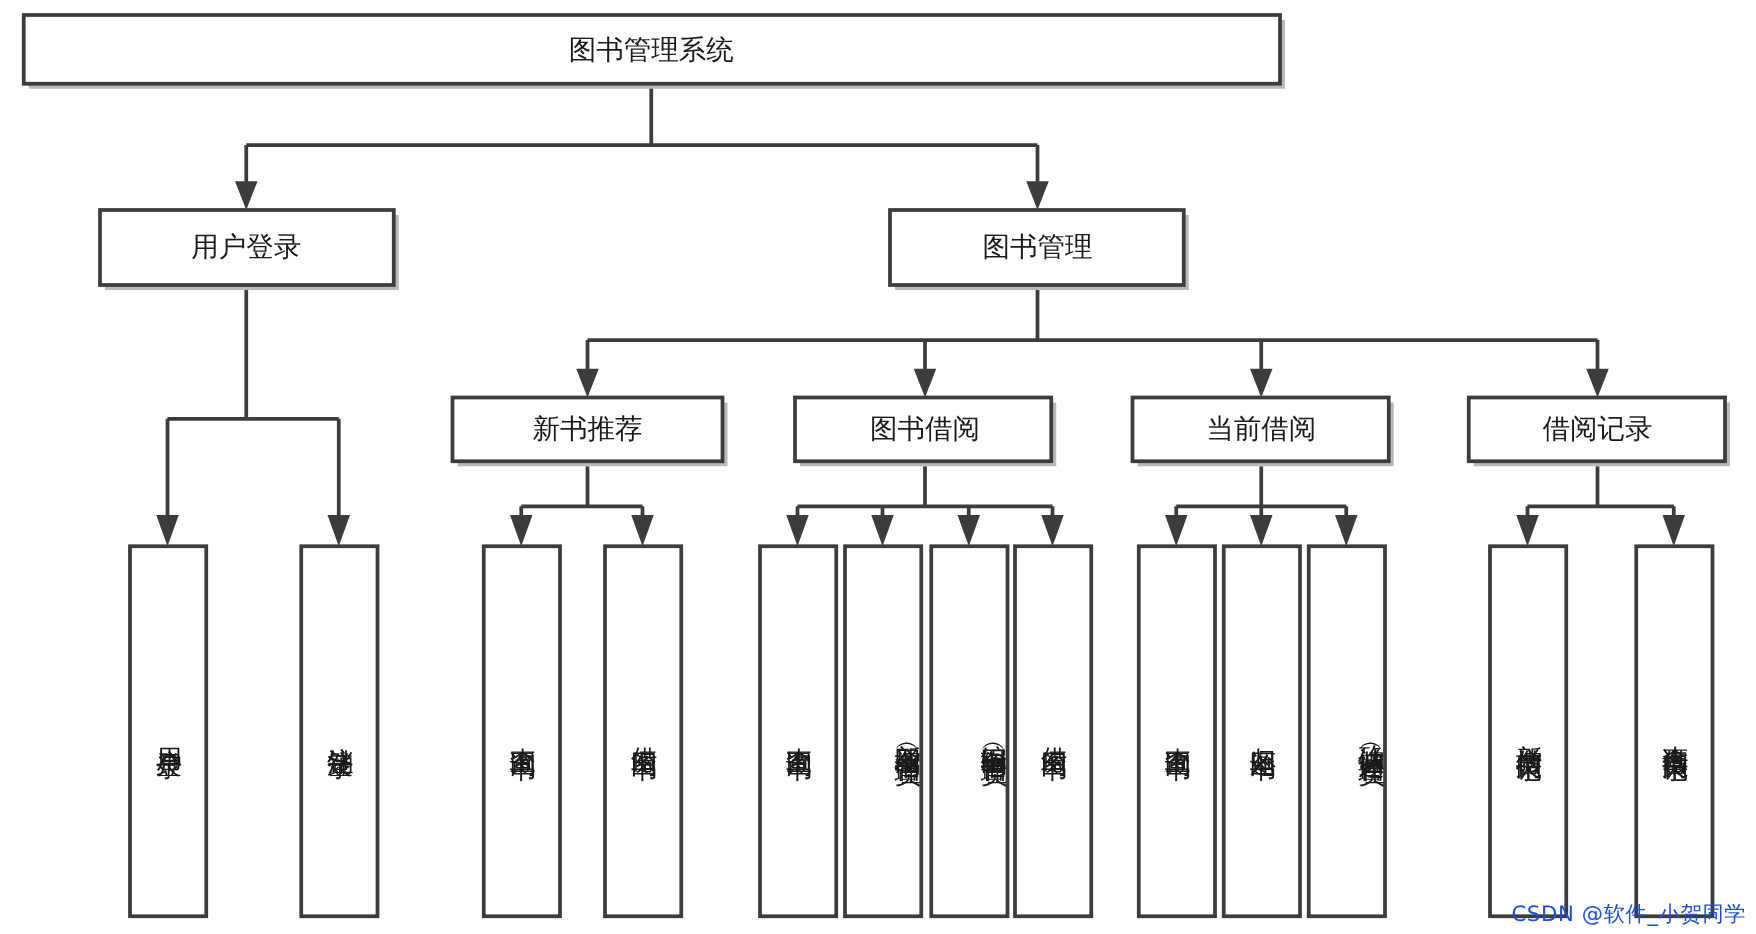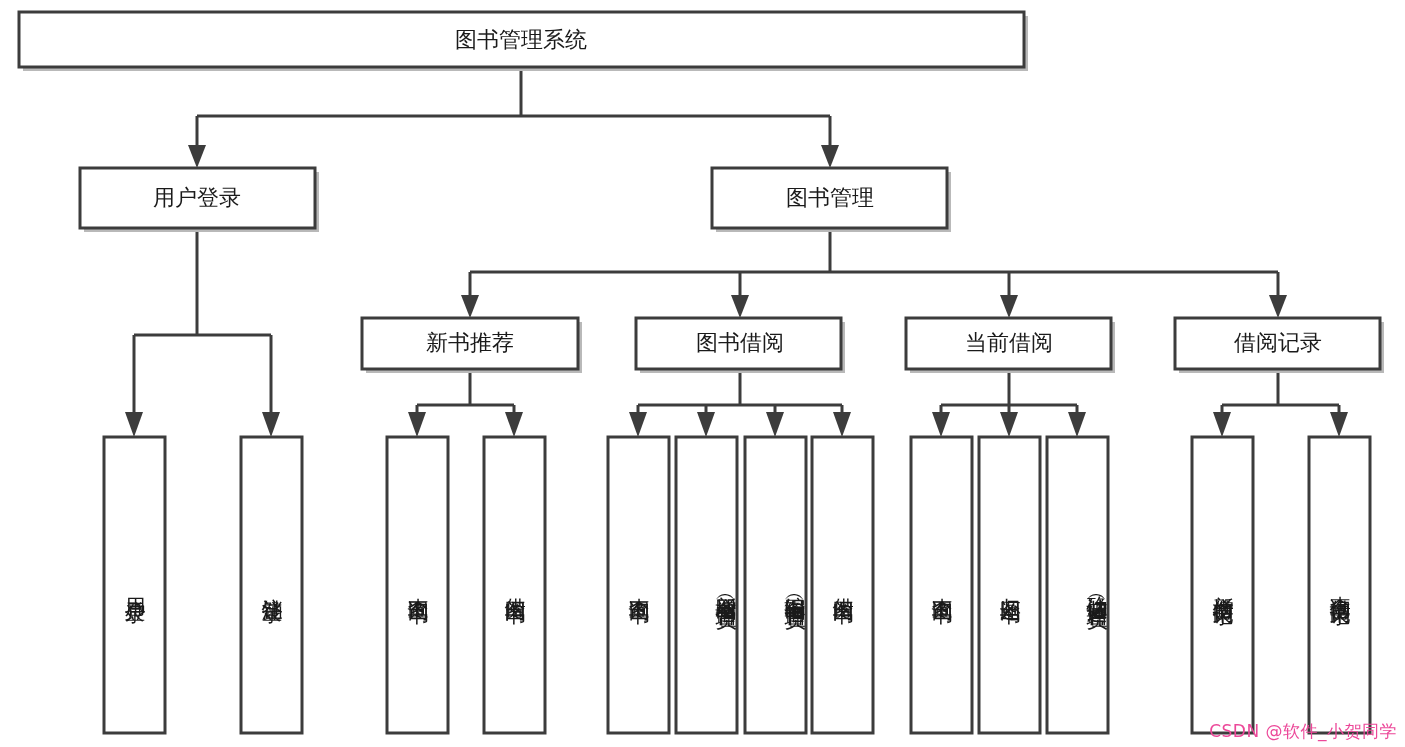--- a/index.html
+++ b/index.html
@@ -69,21 +69,21 @@
   }
   .leaf-label.center-v {
     align-items: center;
   }
   .watermark {
     position: absolute;
     right: 8px;
     bottom: 4px;
     font-family: "DejaVu Sans", "Liberation Sans", sans-serif;
     font-size: 17px;
-    color: #ec4899;
+    color: #1d4ed8;
     white-space: nowrap;
     letter-spacing: 0.5px;
     margin-left: 24px;
   }
 </style>
 </head>
 <body>
 
 <div id="diagram-root">
 

